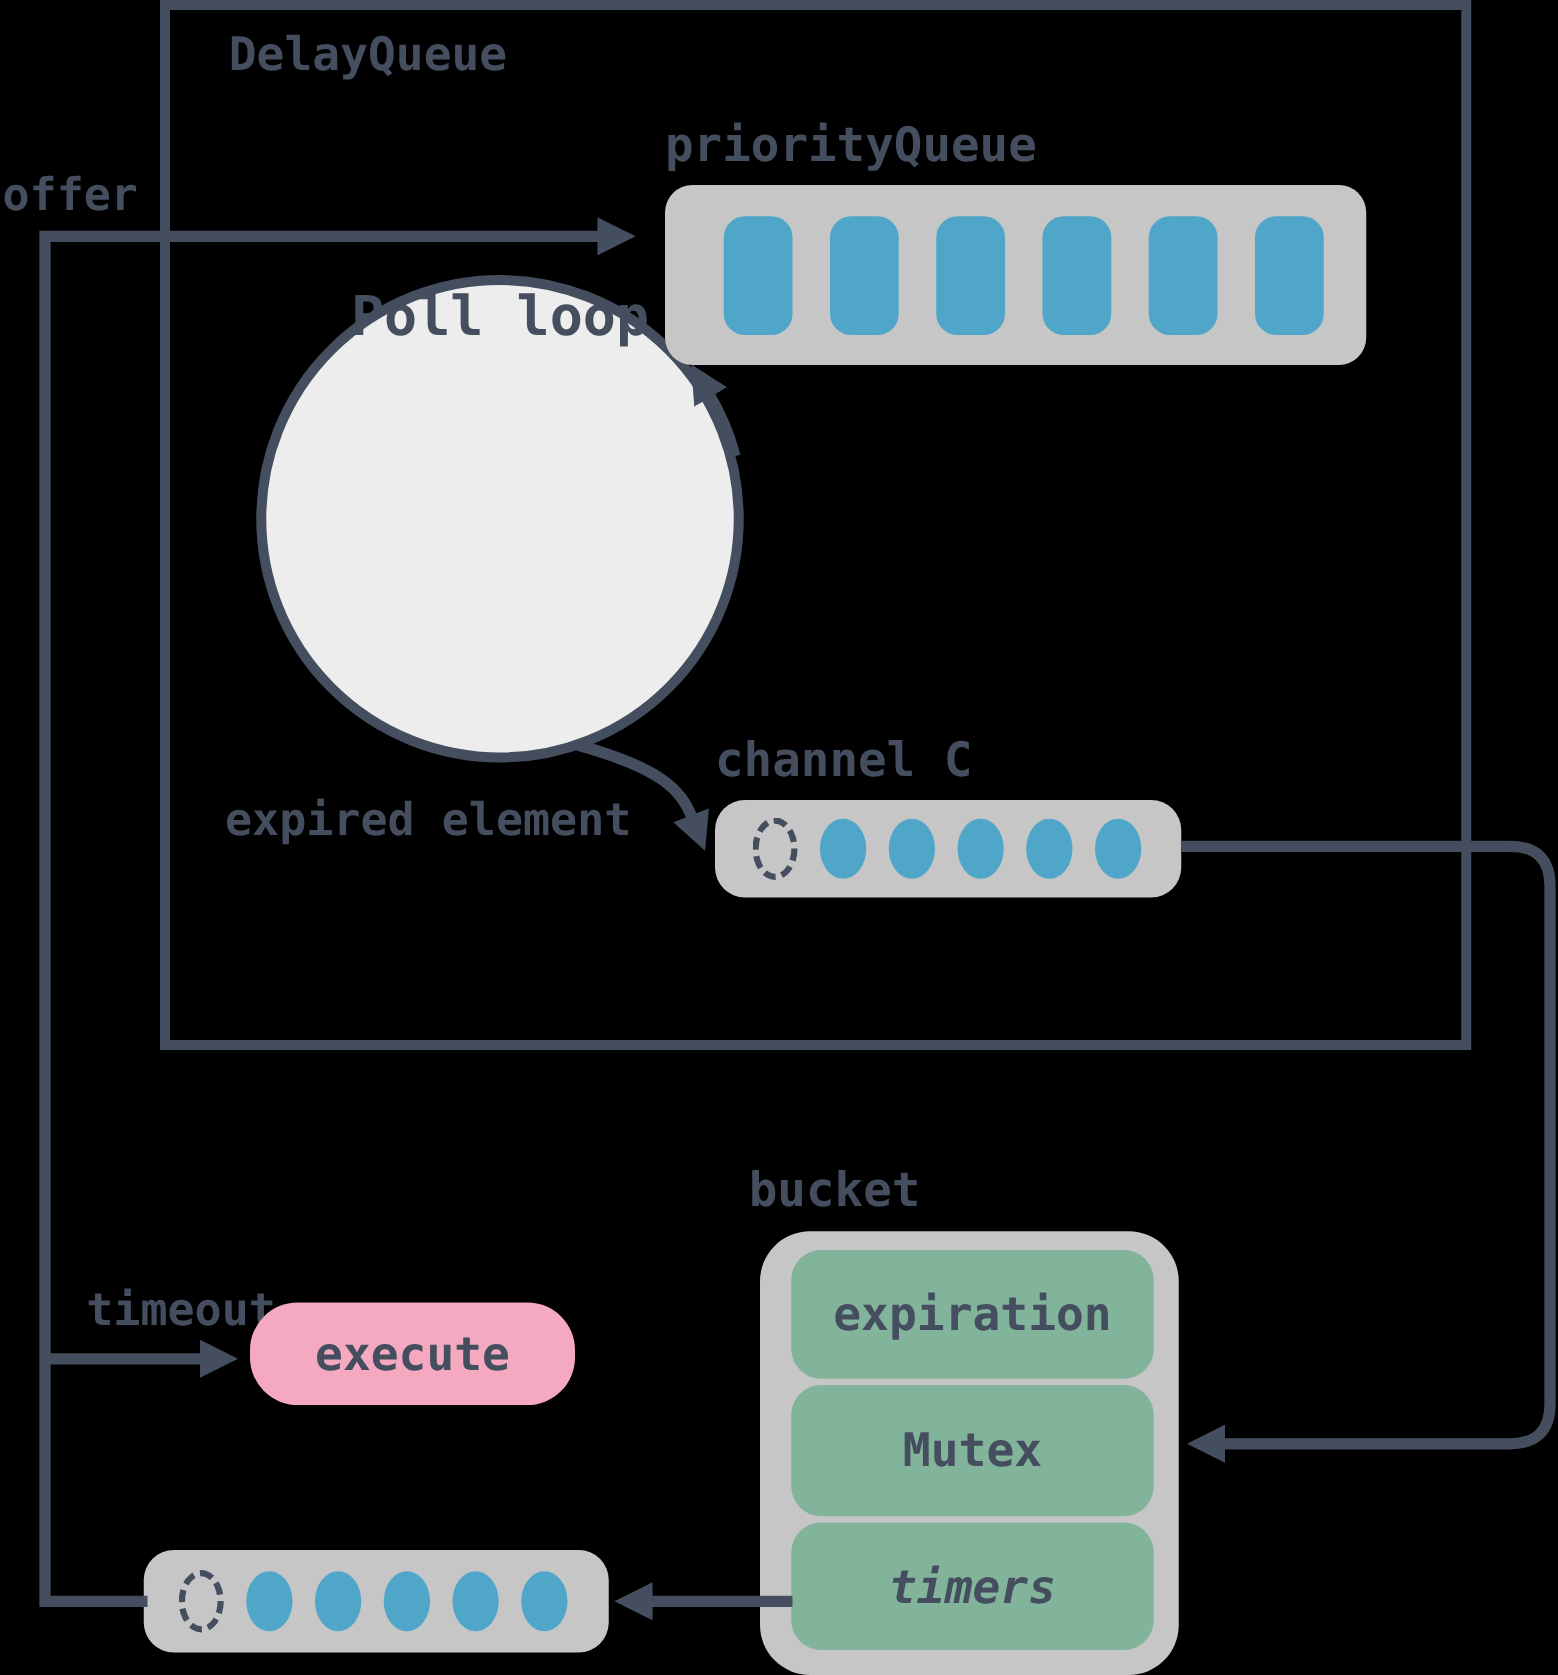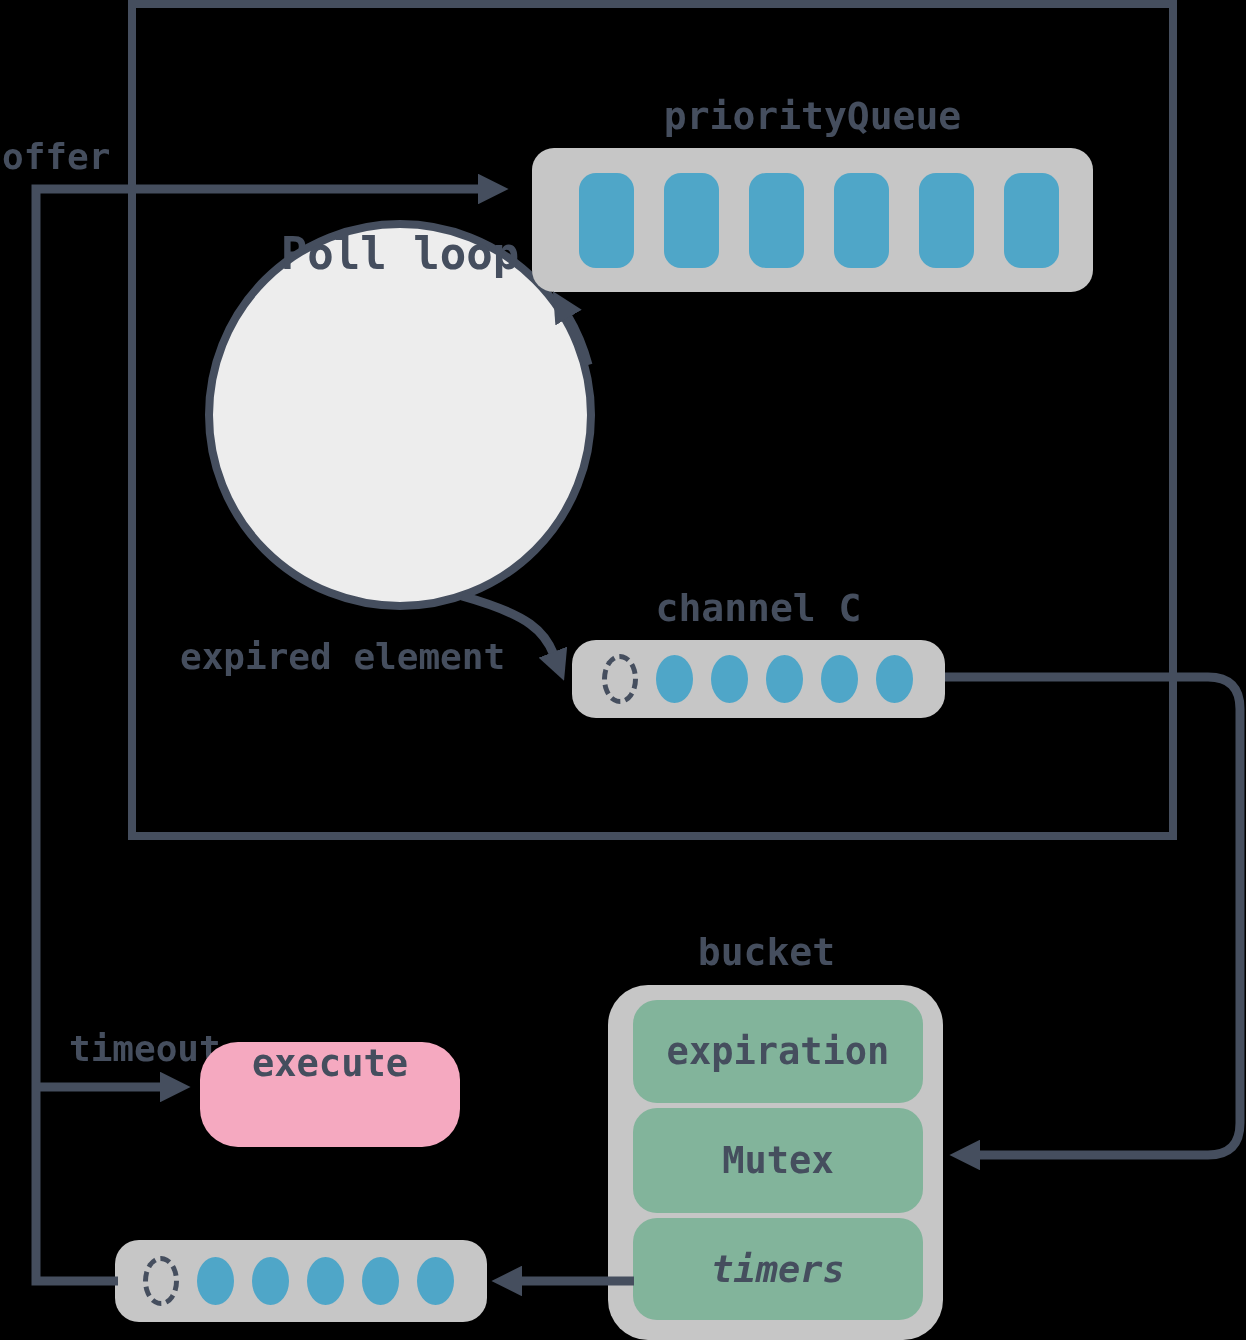--- a/index.html
+++ b/index.html
@@ -7,21 +7,21 @@
     position: relative;
     width: 1246px;
     height: 1340px;
     background: var(--background, #000);
     font-family: "DejaVu Sans Mono", "Liberation Mono", monospace;
     font-weight: bold;
     color: var(--slate, #454e5e);
     overflow: hidden;
   }
   .label { position: absolute; font-size: 38px; font-weight: bold; white-space: nowrap; }
-  .label.centered { text-align: center; }
+  .label.centered { text-align: left; }
 
   
   .dq-box {
     position: absolute; left: 128px; top: 0; width: 1049px; height: 840px;
     border: 8px solid var(--slate, #454e5e); box-sizing: border-box;
   }
   #dq-title { left: 183px; top: 22px; font-size: 37px; }
 
   
   #pq-label { left: 532px; top: 94px; width: 561px; }
@@ -69,42 +69,43 @@
     background: var(--green, #82b49b); border-radius: 24px;
     display: flex; align-items: center; justify-content: center;
     font-size: 37px; font-weight: bold;
   }
   .bucket-field:nth-of-type(1) { top: 15px; }
   .bucket-field:nth-of-type(2) { top: 123px; height: 105px; }
   .bucket-field:nth-of-type(3) { top: 233px; height: 102px; font-style: italic; }
 
   
   .execute-box {
-    position: absolute; left: 200px; top: 1042px; width: 260px; height: 105px;
+    position: absolute; left: 200px; top: 1042px; width: 260px; height: 82px;
     background: var(--pink, #f5a9c0); border-radius: 38px;
-    display: flex; align-items: flex-start; justify-content: center;
+    display: flex; align-items: center; justify-content: center;
     font-size: 37px; font-weight: bold; z-index: 2;
   }
 
   
   #offer-label { left: 2px; top: 136px; font-size: 36px; }
   #expired-label { left: 180px; top: 636px; font-size: 36px; }
   #timeout-label { left: 53px; top: 1028px; font-size: 36px; margin-left: 16px; }
 
   
   .wires { position: absolute; left: 0; top: 0; z-index: 3; pointer-events: none; }
   .wire { stroke: var(--slate, #454e5e); stroke-width: 9; fill: none; }
   .head { fill: var(--slate, #454e5e); }
 </style>
 </head>
 <body>
 
 <div class="canvas">
 
   <div class="dq-box"></div>
+  <div class="label" id="dq-title">DelayQueue</div>
 
   <div class="circle">
     <span class="circle-label">Poll loop</span>
   </div>
 
   <div class="label centered" id="pq-label">priorityQueue</div>
   <div class="pq-box">
     <span class="slots"><span class="pq-slot"></span><span class="pq-slot"></span><span class="pq-slot"></span><span class="pq-slot"></span><span class="pq-slot"></span><span class="pq-slot"></span></span>
   </div>
 

